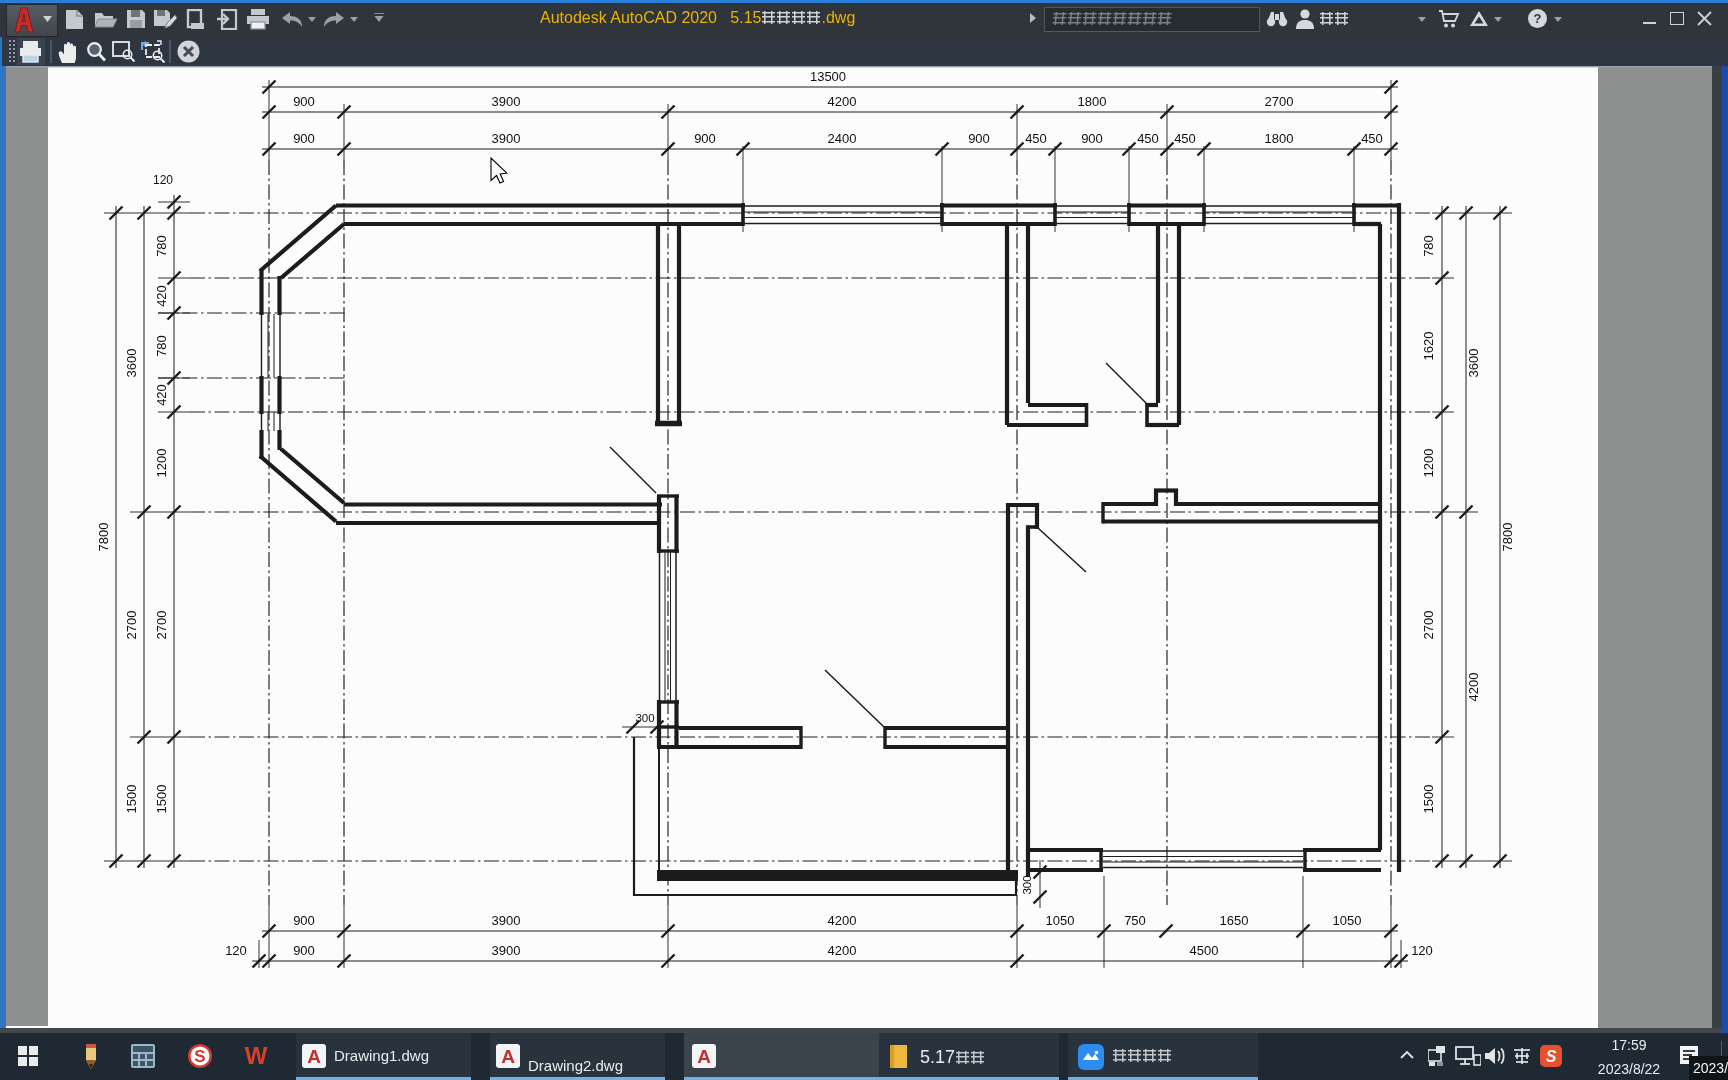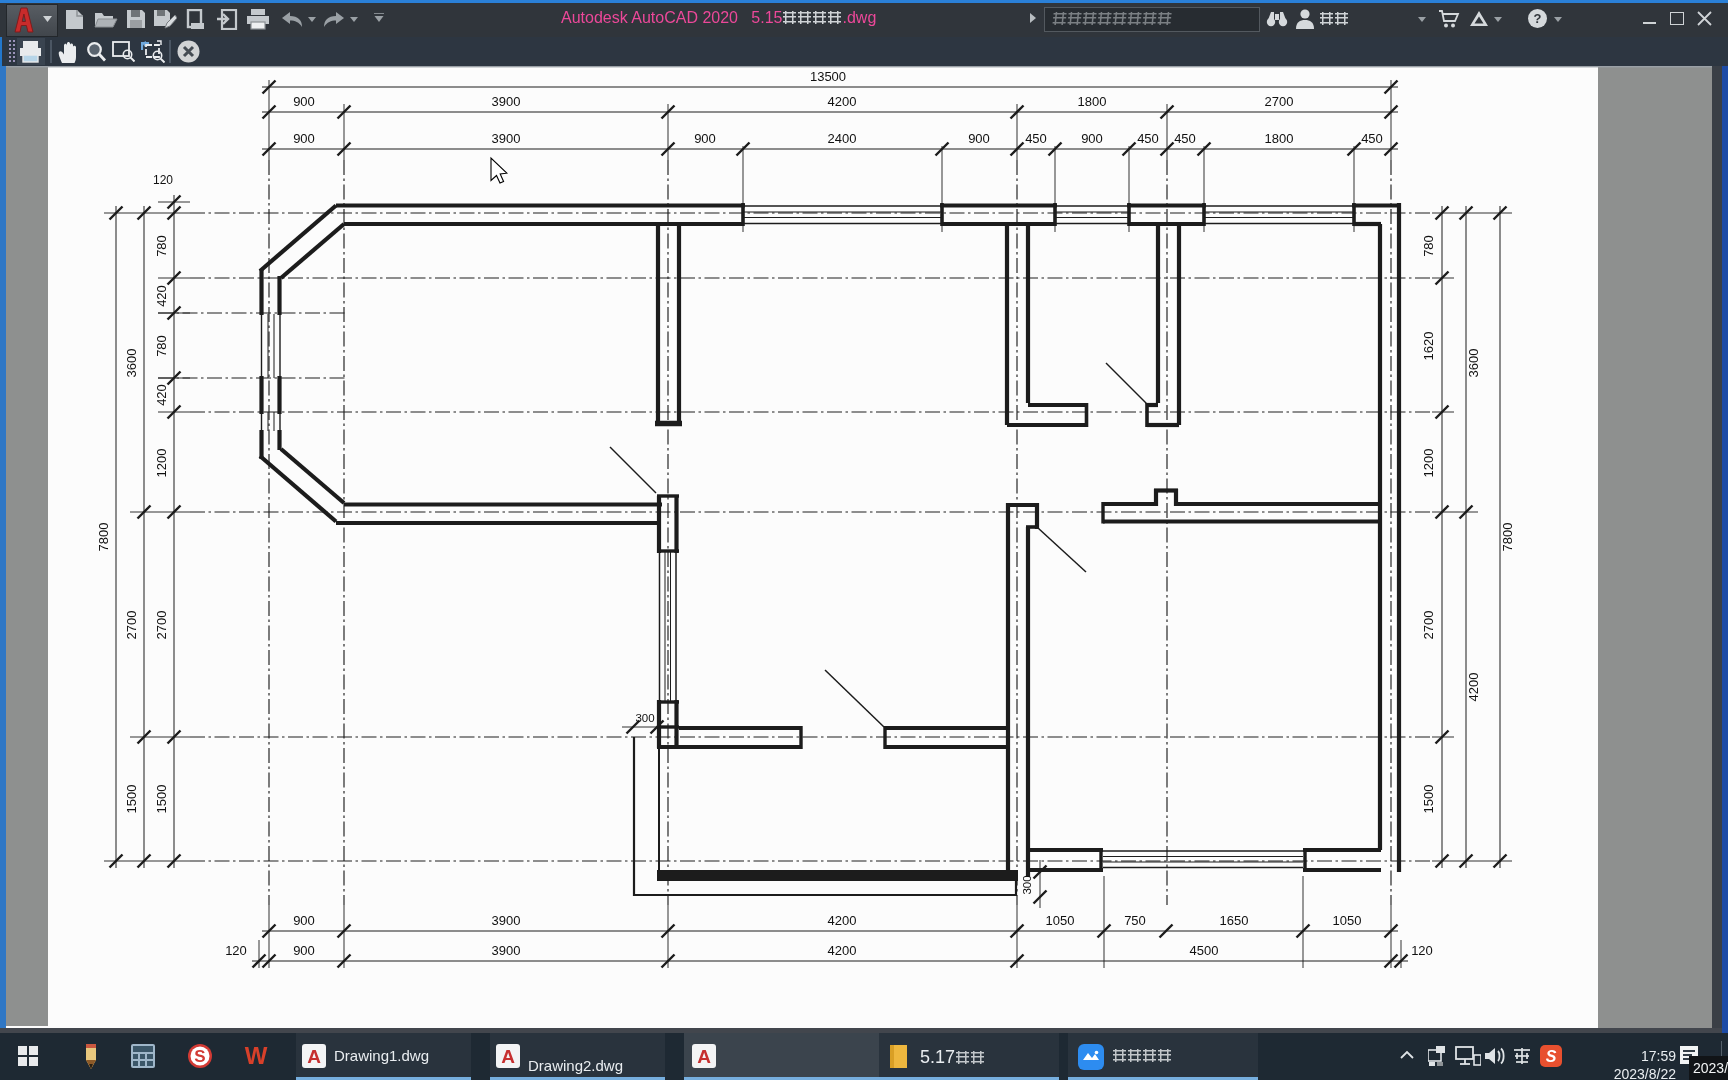--- a/index.html
+++ b/index.html
@@ -78,21 +78,21 @@
     </svg>
   <svg class="abs" style="left:350px;top:17px;" width="9" height="6">
       <path d="M0 0 L8 0 L4 5 Z" fill="#9aa0a5"></path>
     </svg>
 
   <svg class="abs" style="left:373px;top:13px;" width="12" height="12">
       <path d="M1 0 L11 0" stroke="#9aa0a5" stroke-width="1.6"></path>
       <path d="M1.5 3 L10.5 3 L6 9 Z" fill="#9aa0a5"></path>
     </svg>
 
-  <div class="abs" style="left:540px;top:9px;width:600px;height:20px;color:#ec4899;font-size:16px;margin-left:21px;">Autodesk AutoCAD 2020&nbsp;&nbsp;&nbsp;5.15<i class="cj"></i><i class="cj"></i><i class="cj"></i><i class="cj"></i>.dwg</div>
+  <div class="abs" style="left:540px;top:9px;width:600px;height:20px;color:#eab308;font-size:16px;">Autodesk AutoCAD 2020&nbsp;&nbsp;&nbsp;5.15<i class="cj"></i><i class="cj"></i><i class="cj"></i><i class="cj"></i>.dwg</div>
 
   <svg class="abs" style="left:1029px;top:13px;" width="8" height="11">
       <path d="M1 0 L7 5 L1 10 Z" fill="#b8bdc1"></path>
     </svg>
 
   <div class="abs" style="left:1044px;top:7px;width:214px;height:23px;background:#272c31;border:1px solid #53595f;"></div>
   <div class="abs" style="left:1052px;top:11px;width:200px;height:16px;color:#8d9296;font-size:14px;font-style:italic;transform:skewX(-6deg);">
     <i class="cj" style="opacity:.5"></i><i class="cj" style="opacity:.5"></i><i class="cj" style="opacity:.5"></i><i class="cj" style="opacity:.5"></i><i class="cj" style="opacity:.5"></i><i class="cj" style="opacity:.5"></i><i class="cj" style="opacity:.5"></i><i class="cj" style="opacity:.5"></i>
   </div>
 
@@ -763,21 +763,21 @@
           <line x1="5" y1="7" x2="5" y2="13"></line>
           <line x1="15" y1="7" x2="15" y2="13"></line>
         </g>
       </svg></div>
 
   <svg class="abs" style="left:1540px;top:12px;" width="22" height="22">
       <rect width="22" height="22" rx="5" fill="#e8502f"></rect>
       <text x="11" y="17" text-anchor="middle" font-family="Liberation Sans" font-weight="bold" font-size="16" fill="#fff" font-style="italic">S</text>
     </svg>
 
-  <div class="abs" style="left:1582px;top:14px;width:94px;height:34px;color:#e9edf0;font-size:14px;text-align:right;line-height:18px;">17:59<br>2023/8/22</div>
+  <div class="abs" style="left:1582px;top:0;width:94px;height:34px;color:#e9edf0;font-size:14px;text-align:center;line-height:24px;">17:59<br>2023/8/22</div>
 
   <svg class="abs" style="left:1679px;top:12px;" width="20" height="20" viewBox="0 0 20 20">
       <path d="M1 1 L19 1 L19 19 L8 19 L1 19 Z" fill="#f2f4f5"></path>
       <g stroke="#1e2933" stroke-width="1.8">
         <line x1="4" y1="6" x2="16" y2="6"></line>
         <line x1="4" y1="10" x2="13" y2="10"></line>
         <line x1="4" y1="14" x2="10" y2="14"></line>
       </g>
     </svg>
 

